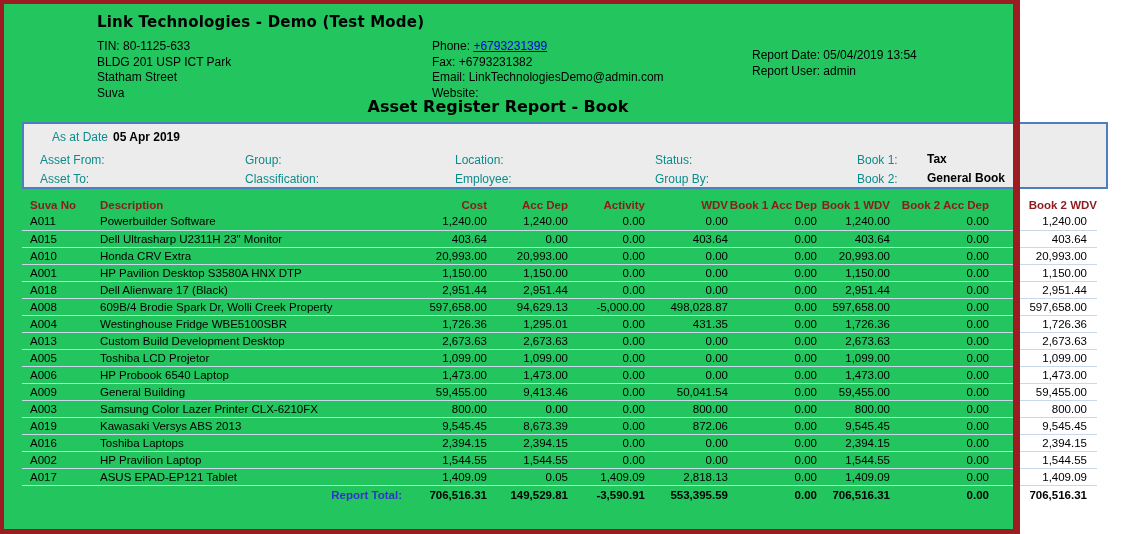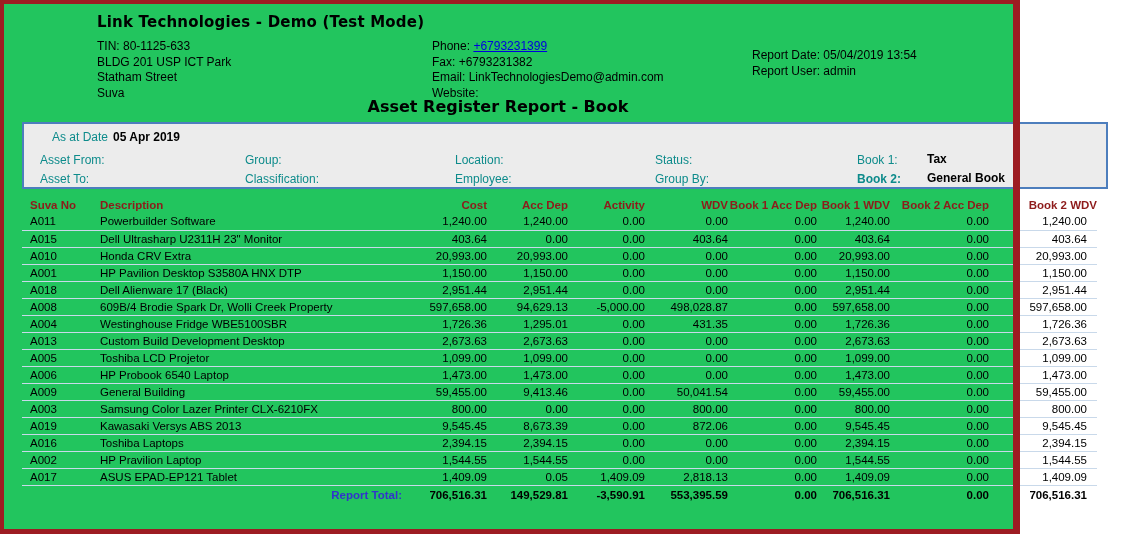--- a/index.html
+++ b/index.html
@@ -101,21 +101,21 @@
     <span class="f-label" style="left:221px; top:29px;">Group:</span>
     <span class="f-label" style="left:431px; top:29px;">Location:</span>
     <span class="f-label" style="left:631px; top:29px;">Status:</span>
     <span class="f-label" style="left:833px; top:29px;">Book 1:</span>
     <span class="f-value" style="left:903px; top:28px;">Tax</span>
 
     <span class="f-label" style="left:16px;  top:48px;">Asset To:</span>
     <span class="f-label" style="left:221px; top:48px;">Classification:</span>
     <span class="f-label" style="left:431px; top:48px;">Employee:</span>
     <span class="f-label" style="left:631px; top:48px;">Group By:</span>
-    <span class="f-label" style="left:833px; top:48px;font-weight:bold;">Book 2:</span>
+    <span class="f-label" style="left:833px; top:48px;">Book 2:</span>
     <span class="f-value" style="left:903px; top:47px;">General Book</span>
   </div>
 
   <table class="asset-table">
     <colgroup>
       <col style="width:78px">
         <col style="width:302px">
         <col style="width:85px">
         <col style="width:81px">
       <col style="width:77px">

